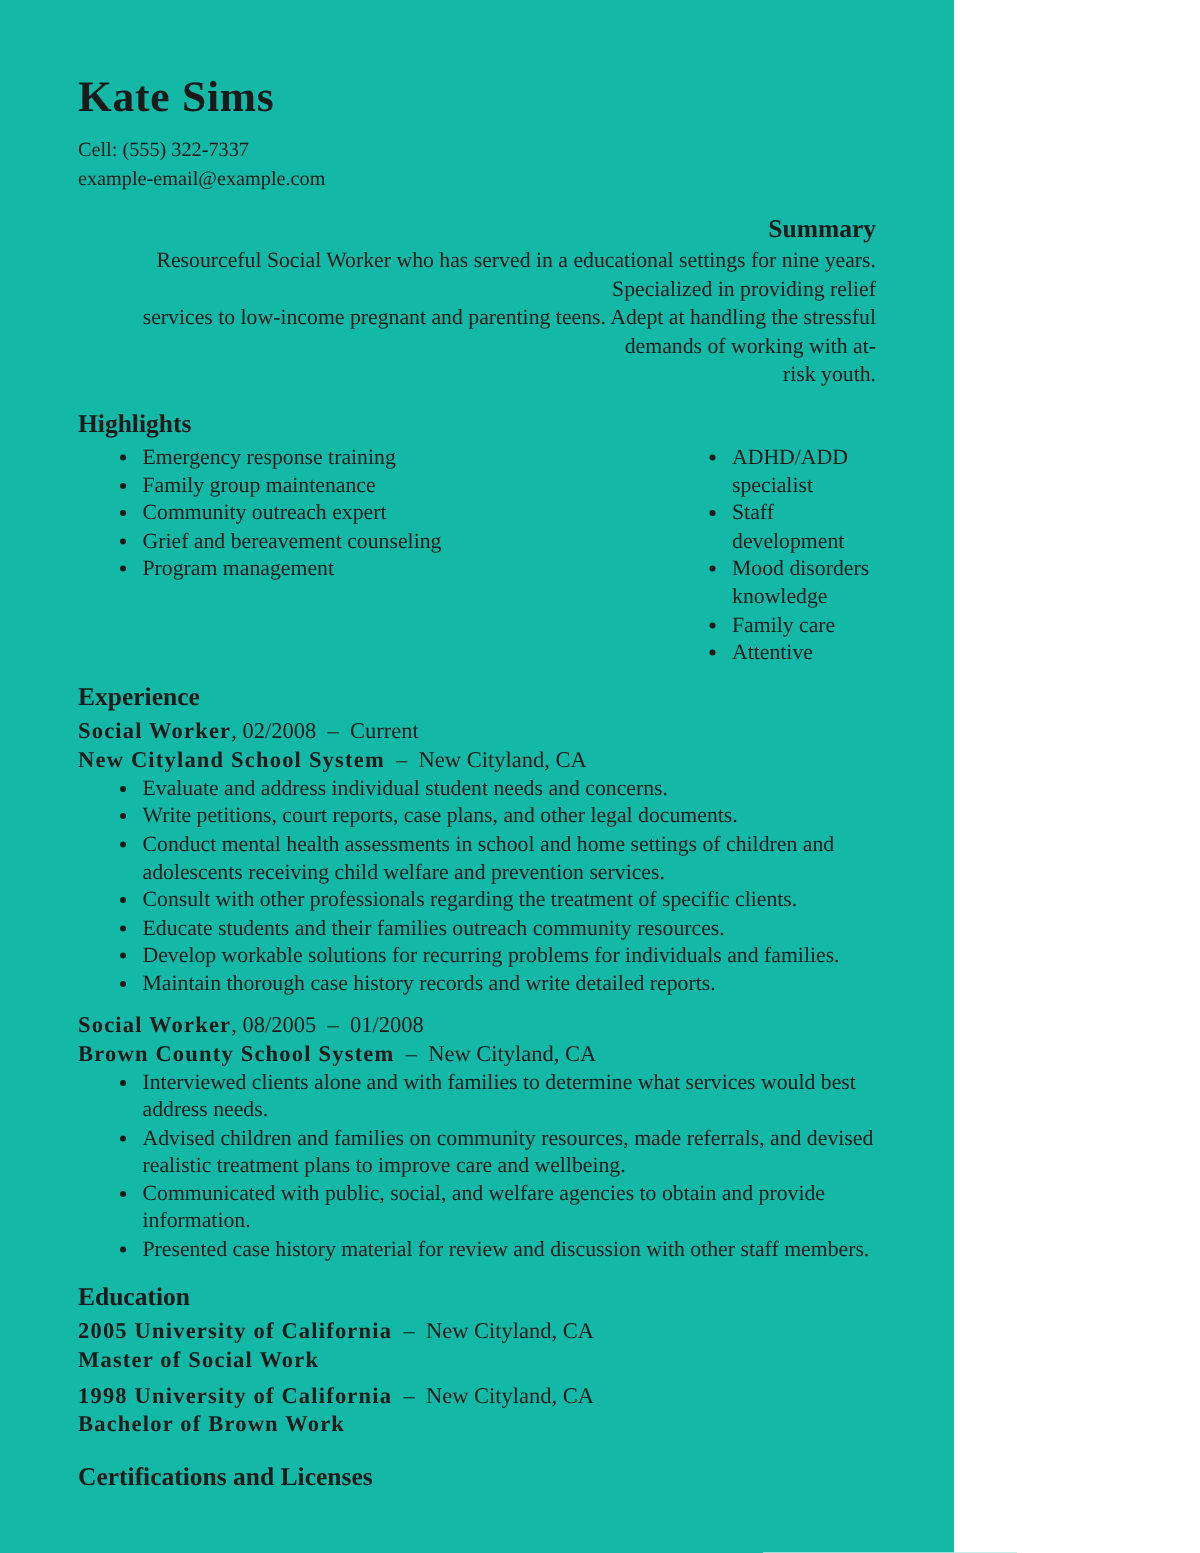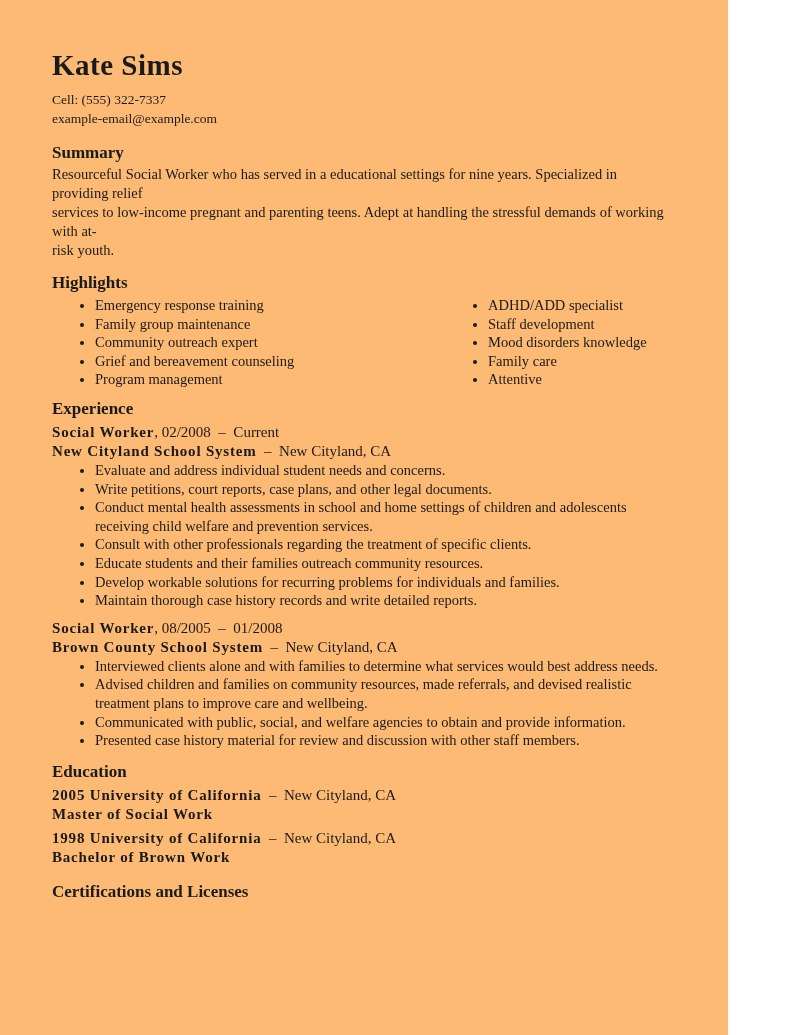--- a/index.html
+++ b/index.html
@@ -1,21 +1,21 @@
 <!DOCTYPE html>
 <html><head>
 <meta charset="utf-8">
 <style>
   html, body { margin: 0; padding: 0; background: #ffffff; }
   .page {
-    width: 728px;
+    width: 636px;
     height: 1035px;
     box-sizing: border-box;
     padding: 49px 52px 0 52px;
-    background: #fdba74;
+    background: #14b8a6;
     color: #1a1a1a;
     font-family: "Liberation Serif", "DejaVu Serif", serif;
     overflow: hidden;
   }
 
   
   .person-name {
     margin: 0;
     font-size: 29px;
     line-height: 32px;
@@ -31,21 +31,21 @@
   }
   .contact-right { }
 
   
   .section-heading {
     margin: 0;
     font-size: 17px;
     line-height: 20px;
     font-weight: bold;
   }
-  .sec-summary { margin-top: 15px; }
+  .sec-summary { margin-top: 15px; text-align: right; }
   .summary-text {
     margin: 2px 0 0 0;
     font-size: 14.5px;
     line-height: 19px;
     white-space: pre-line;
   }
 
   .sec-highlights { margin-top: 13px; }
   .hl-cols { display: flex; margin-top: 3px; }
   ul.bullet-list {

